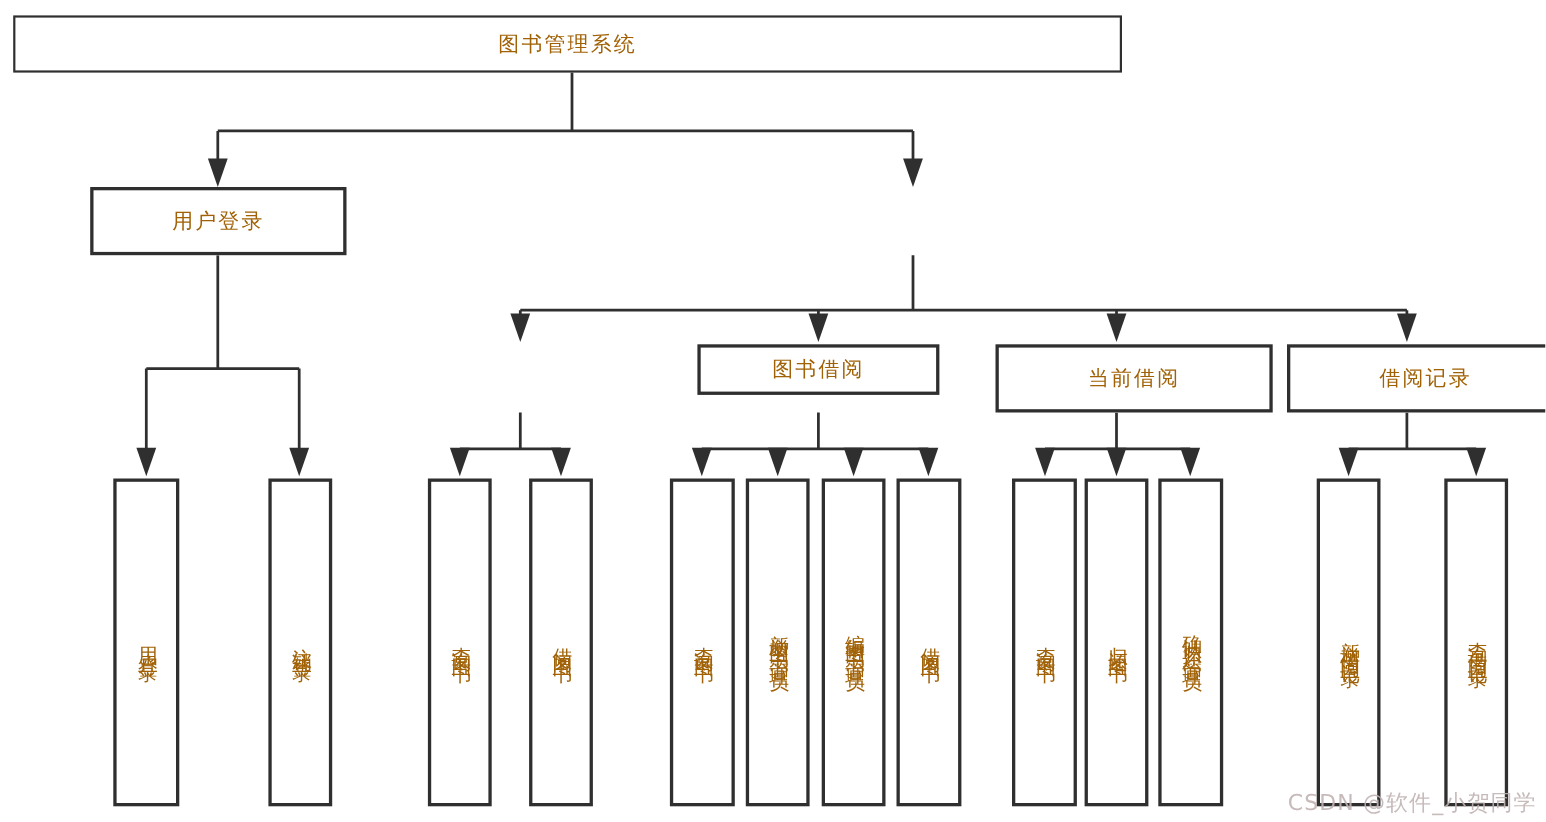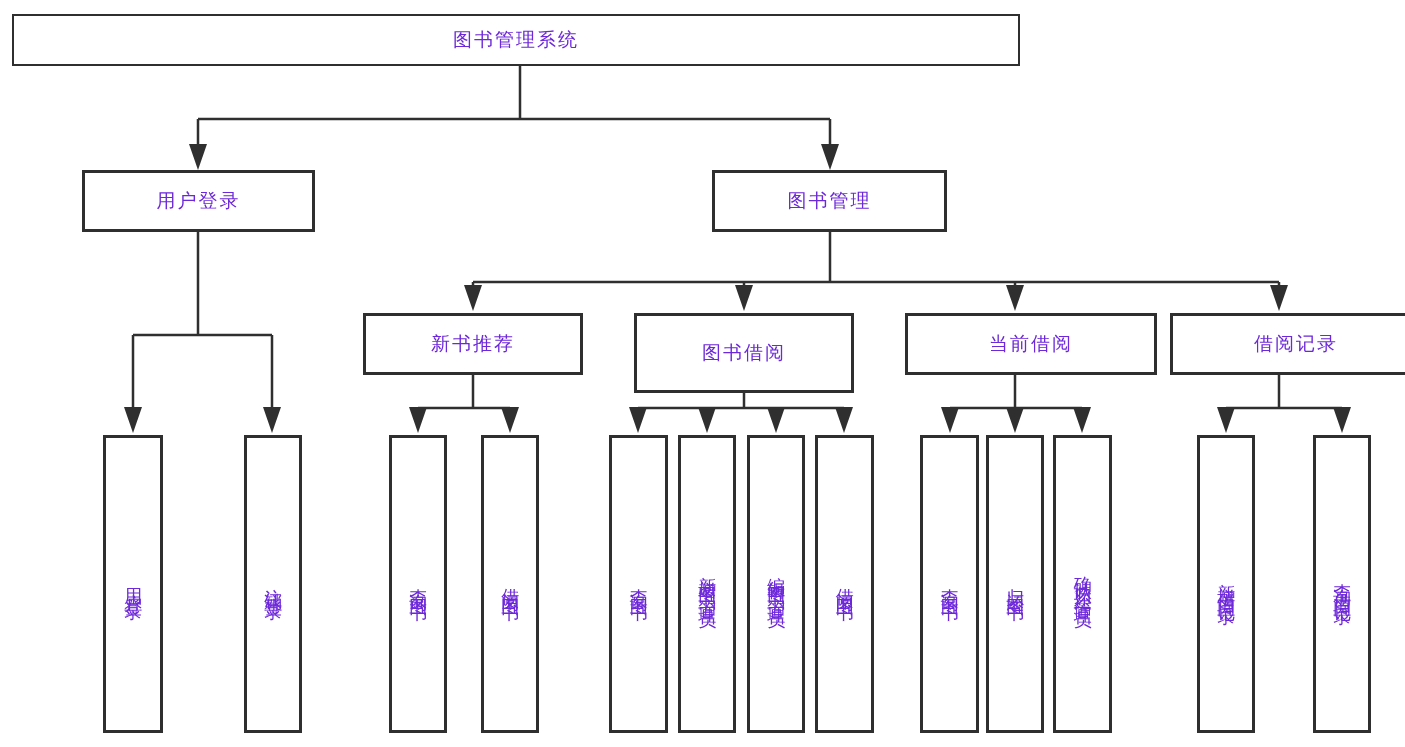--- a/index.html
+++ b/index.html
@@ -2,21 +2,21 @@
 <html><head>
 <meta charset="utf-8">
 <style>
   html,body{margin:0;padding:0;background:#ffffff;}
   body{font-family:"DejaVu Sans","Liberation Sans",sans-serif;}
   .canvas{position:relative;width:1405px;height:747px;background:#ffffff;overflow:hidden;}
   .edges{position:absolute;left:0;top:0;z-index:1;}
   .edge{stroke:#2f2f2f;stroke-width:2.5;fill:none;}
   .head{fill:#2f2f2f;stroke:none;}
   .node{position:absolute;z-index:2;box-sizing:border-box;background:#ffffff;border:3px solid #2f2f2f;
-        display:flex;align-items:center;justify-content:center;color:#6d28d9;font-size:19px;letter-spacing:2px;}
+        display:flex;align-items:center;justify-content:center;color:#a16207;font-size:19px;letter-spacing:2px;}
   .root{border-width:2px;font-size:19px;}
   .leaf .vtext{writing-mode:vertical-rl;text-orientation:mixed;font-size:18px;letter-spacing:5px;line-height:1.15;}
   .watermark{position:absolute;z-index:3;right:8px;bottom:4px;font-size:20px;letter-spacing:1px;
              color:rgba(193,178,178,0.9);white-space:nowrap;}
 </style>
 </head>
 <body>
 
 <div class="canvas">
 
@@ -70,28 +70,22 @@
     </g>
   </svg>
 
   <div class="node root" style="left:12px;top:14px;width:1008px;height:52px">
     <span>图书管理系统</span>
   </div>
 
   <div class="node" style="left:82px;top:170px;width:233px;height:62px">
     <span>用户登录</span>
   </div>
-  <div class="node" style="left:712px;top:170px;width:235px;height:62px">
-    <span>图书管理</span>
-  </div>
 
-  <div class="node" style="left:363px;top:313px;width:220px;height:62px">
-    <span>新书推荐</span>
-  </div>
-  <div class="node" style="left:634px;top:313px;width:220px;height:80px">
+  <div class="node" style="left:634px;top:313px;width:220px;height:46px">
     <span>图书借阅</span>
   </div>
   <div class="node" style="left:905px;top:313px;width:252px;height:62px">
     <span>当前借阅</span>
   </div>
   <div class="node" style="left:1170px;top:313px;width:252px;height:62px">
     <span>借阅记录</span>
   </div>
 
   <div class="node leaf" style="left:103px;top:435px;width:60px;height:298px">
@@ -131,13 +125,14 @@
     <span class="vtext">确认归还（管理员）</span>
   </div>
 
   <div class="node leaf" style="left:1197px;top:435px;width:58px;height:298px">
     <span class="vtext">新增借阅记录</span>
   </div>
   <div class="node leaf" style="left:1313px;top:435px;width:58px;height:298px">
     <span class="vtext">查询借阅记录</span>
   </div>
 
+  <div class="watermark">CSDN @软件_小贺同学</div>
 </div>
 
 </body></html>

